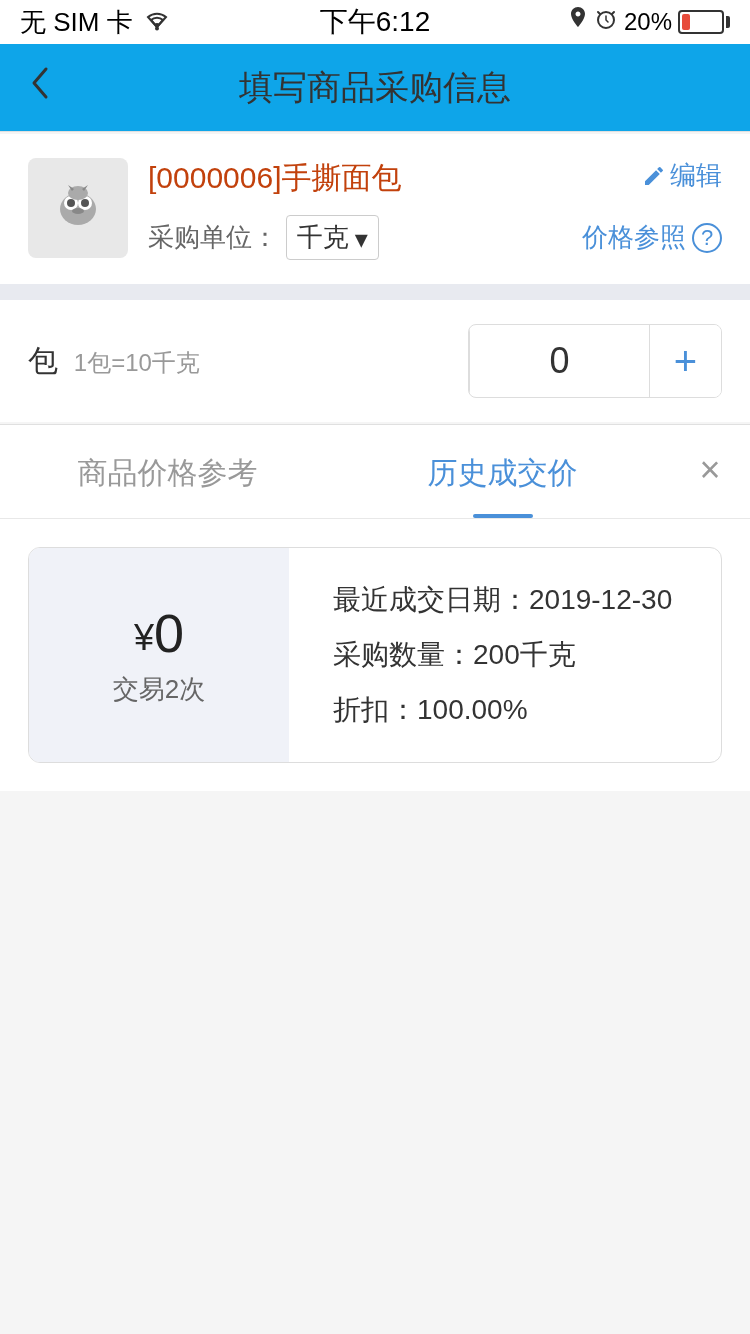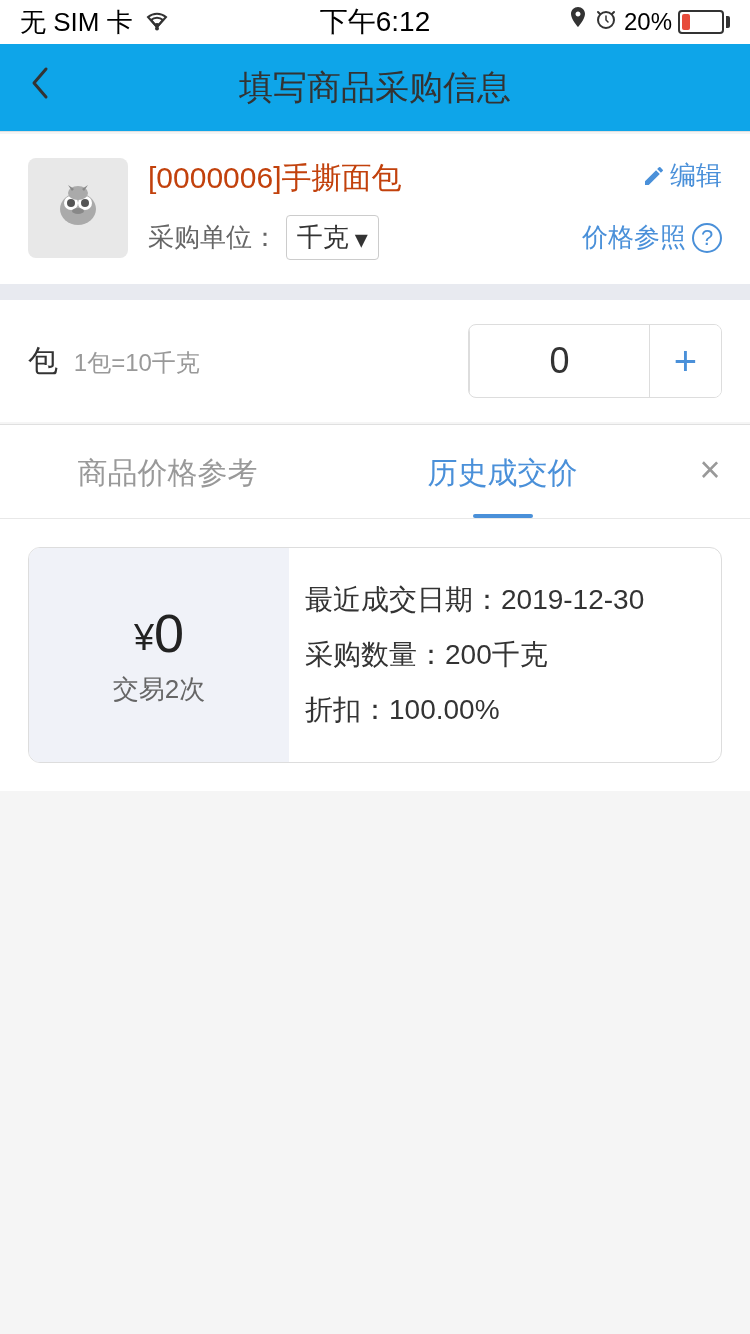--- a/index.html
+++ b/index.html
@@ -311,21 +311,21 @@
       font-size: 36px;
       vertical-align: middle;
     }
     .card-trades {
       font-size: 26px;
       color: #666;
       margin-top: 8px;
     }
     .card-right {
       flex: 1;
-      padding: 32px 16px;
+      padding: 32px 44px;
       display: flex;
       flex-direction: column;
       gap: 16px;
       justify-content: center;
     }
     .card-detail-row {
       font-size: 28px;
       color: #333;
       line-height: 1.4;
     }

